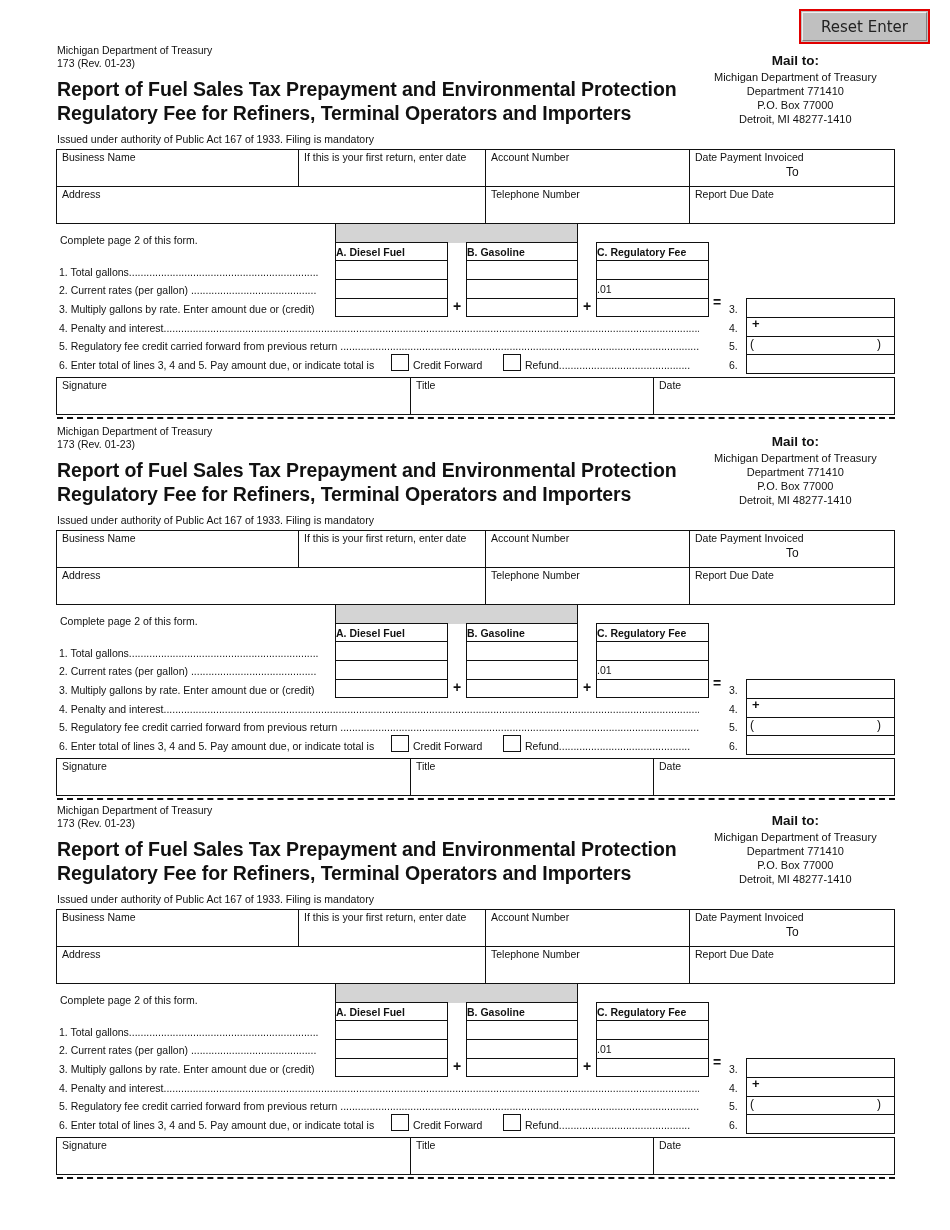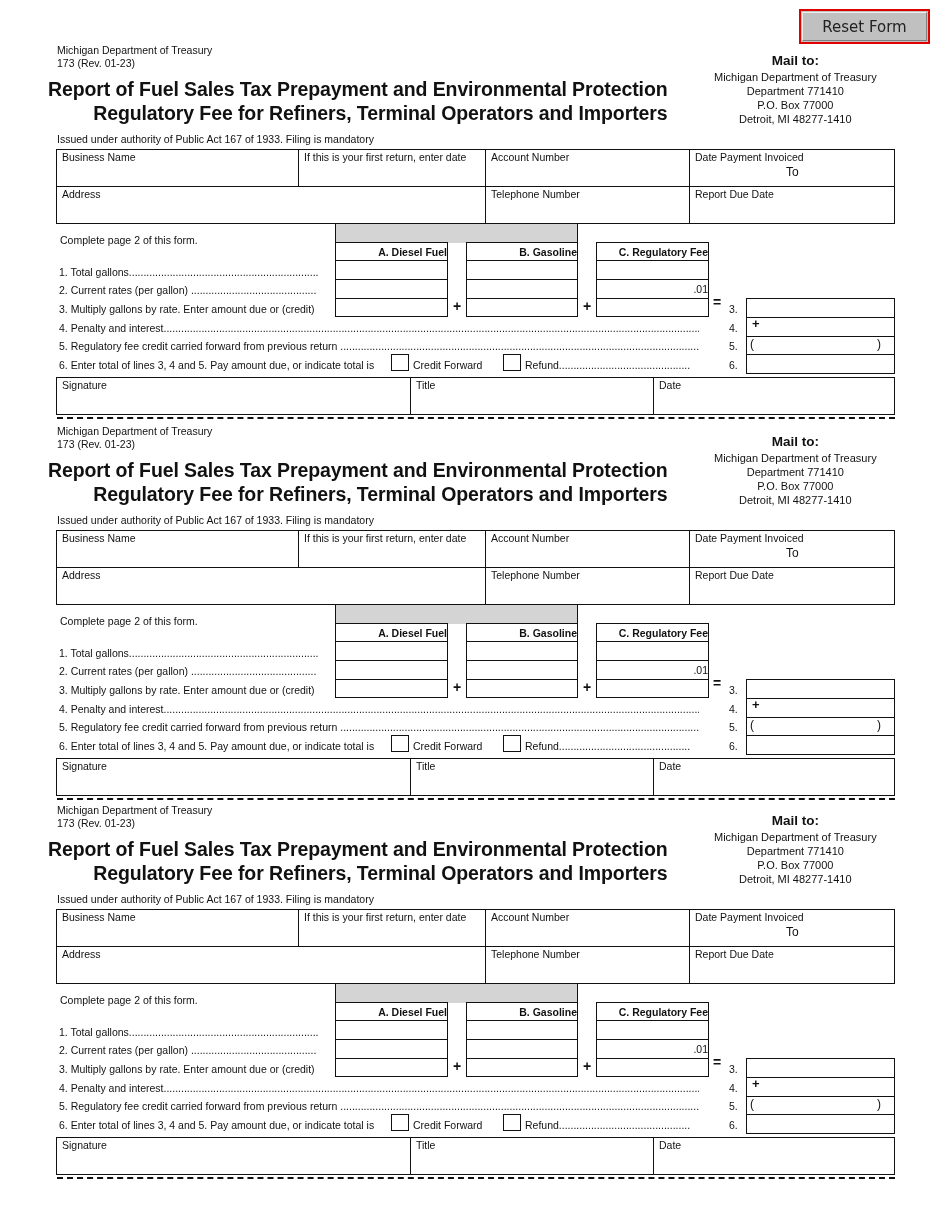--- a/index.html
+++ b/index.html
@@ -7,42 +7,42 @@
          font-family: "Liberation Sans", sans-serif; color: #111; }
   .reset-btn { position: absolute; left: 799px; top: 9px; width: 131px; height: 35px;
     box-sizing: border-box; border: 2px solid #e00000; background: #c0c0c0;
     font-family: "DejaVu Sans", sans-serif; font-size: 15px; color: #222;
     display: flex; align-items: center; justify-content: center; cursor: pointer; }
   .reset-btn .inner { position: absolute; inset: 1px; border: 1px solid #f0f0f0; border-right-color:#808080; border-bottom-color:#808080; pointer-events:none; }
   .copy { position: absolute; left: 0; width: 950px; height: 380px; }
   .abs { position: absolute; }
   .small { font-size: 10.5px; line-height: 13px; }
   .dept { left: 57px; top: 44px; }
-  .title { left: 48px; top: 77px; font-size: 19.5px; font-weight: bold; line-height: 24px; letter-spacing: -0.1px; white-space: nowrap; text-align: right; }
+  .title { left: 57px; top: 77px; font-size: 19.5px; font-weight: bold; line-height: 24px; letter-spacing: -0.1px; white-space: nowrap; }
   .mail { left: 714px; top: 53px; font-size: 11px; line-height: 14px; text-align: center; }
   .mail .mh { font-weight: bold; font-size: 13.5px; line-height: 16px; margin-bottom: 1px; }
   .authority { left: 57px; top: 133px; font-size: 10.5px; }
   .box { position: absolute; box-sizing: border-box; border: 1px solid #111; background: #fff; }
   .lbl { position: absolute; font-size: 10.5px; line-height: 12px; }
   .cell { position: absolute; box-sizing: border-box; border: 1px solid #111; background: #fff; }
   .grayband { position: absolute; background: #d4d4d4; border: 1px solid #111; box-sizing: border-box; border-bottom: none; }
-  .colhead { font-size: 10.5px; font-weight: bold; display: flex; align-items: center; justify-content: flex-end; }
+  .colhead { font-size: 10.5px; font-weight: bold; display: flex; align-items: center; justify-content: flex-start; }
   .plus { position: absolute; font-size: 14px; font-weight: bold; line-height: 14px; }
   .line-text { position: absolute; left: 59px; font-size: 10.5px; line-height: 12px; white-space: nowrap; overflow: hidden; }
   .linenum { position: absolute; left: 729px; font-size: 10.5px; line-height: 12px; }
   .chk { position: absolute; width: 18px; height: 17px; box-sizing: border-box; border: 1px solid #111; background: #fff; cursor: pointer; }
   .dash { position: absolute; left: 57px; width: 838px; height: 0; border-top: 2px dashed #111; }
   .fld { cursor: text; }
 </style>
 </head>
 <body>
 
 <div class="reset-btn">
   <span class="inner"></span>
-  <span>Reset Form</span>
+  <span>Reset Enter</span>
 </div>
 
 <div class="copy" id="copy0" style="top:0px;">
   <div class="abs small dept">
     <div>Michigan Department of Treasury</div>
     <div>173 (Rev. 01-23)</div>
   </div>
   <div class="abs title">
     <div>Report of Fuel Sales Tax Prepayment and Environmental Protection</div>
     <div>Regulatory Fee for Refiners, Terminal Operators and Importers</div>

